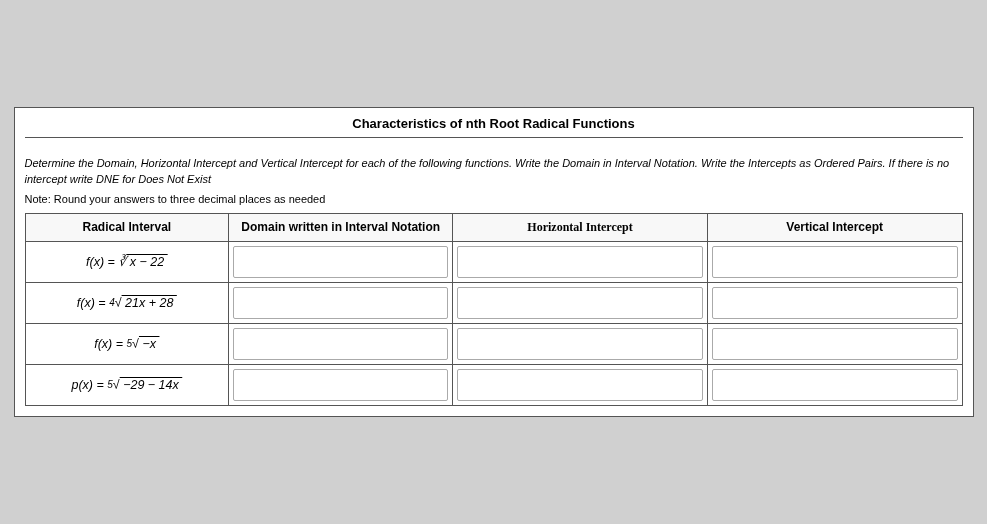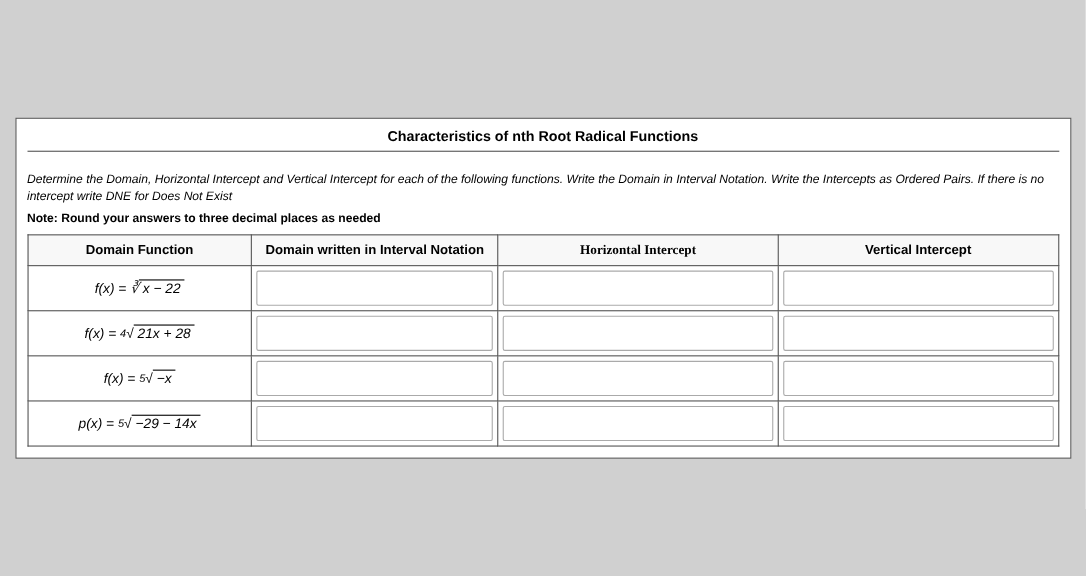--- a/index.html
+++ b/index.html
@@ -31,21 +31,21 @@
       line-height: 1.4;
       margin-bottom: 6px;
       border-top: 1px solid #555;
       padding-top: 18px;
     }
     .note {
       font-size: 11px;
       font-style: italic;
       margin-bottom: 8px;
     }
-    .note span { font-weight: bold; font-style: normal; text-align: right; }
+    .note span { font-weight: normal; font-style: normal; text-align: right; }
     table {
       width: 100%;
       border-collapse: collapse;
       font-size: 12px;
     }
     th, td {
       border: 1px solid #555;
       padding: 4px 6px;
       vertical-align: middle;
     }
@@ -88,21 +88,21 @@
   <div class="title">Characteristics of nth Root Radical Functions</div>
   <div class="instructions">Determine the Domain, Horizontal Intercept and Vertical Intercept for each of the following functions. Write the Domain in Interval Notation. Write the Intercepts as Ordered Pairs. If there is no intercept write DNE for Does Not Exist</div>
   <div class="note">
     <span>Note:</span>
     <span>Round your answers to three decimal places as needed</span>
   </div>
 
   <table>
     <thead>
       <tr>
-        <th class="col-func">Domain Function</th>
+        <th class="col-func">Radical Interval</th>
         <th class="col-domain">Domain written in Interval Notation</th>
         <th class="col-horiz">Horizontal Intercept</th>
         <th class="col-vert">Vertical Intercept</th>
       </tr>
     </thead>
     <tbody id="table-body">
 
     <tr>
           <td class="func-cell"><span style="font-style:italic">f(x) = ∛<span style="text-decoration:overline">&nbsp;x − 22&nbsp;</span></span></td>
           <td class="input-cell">

